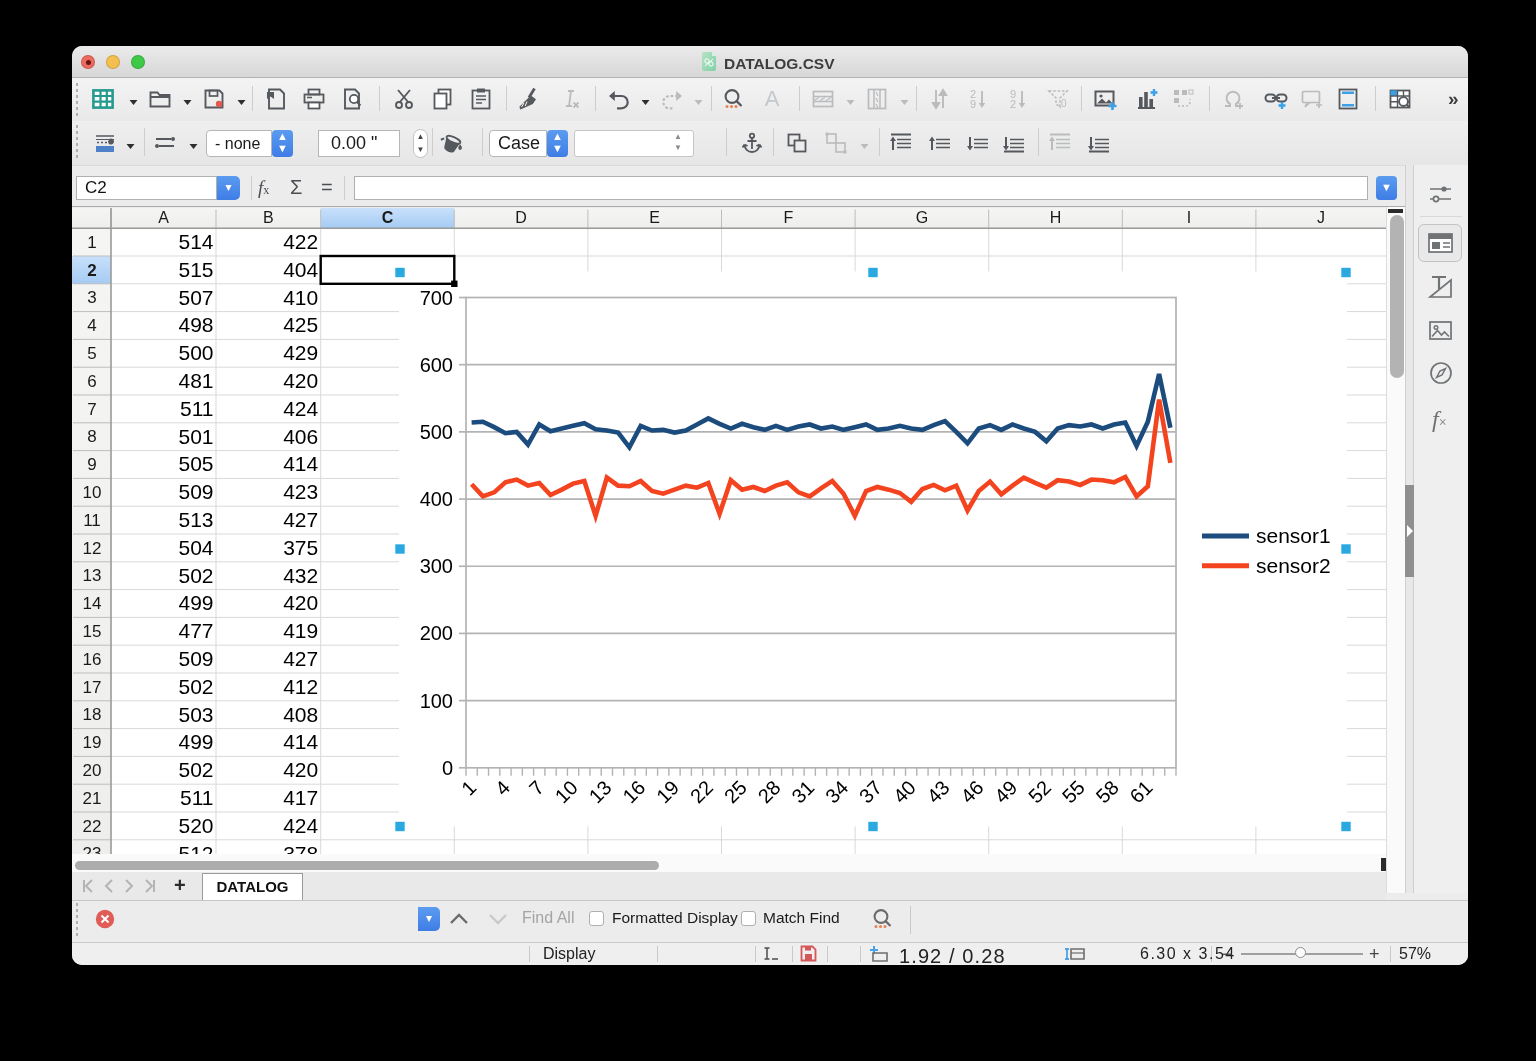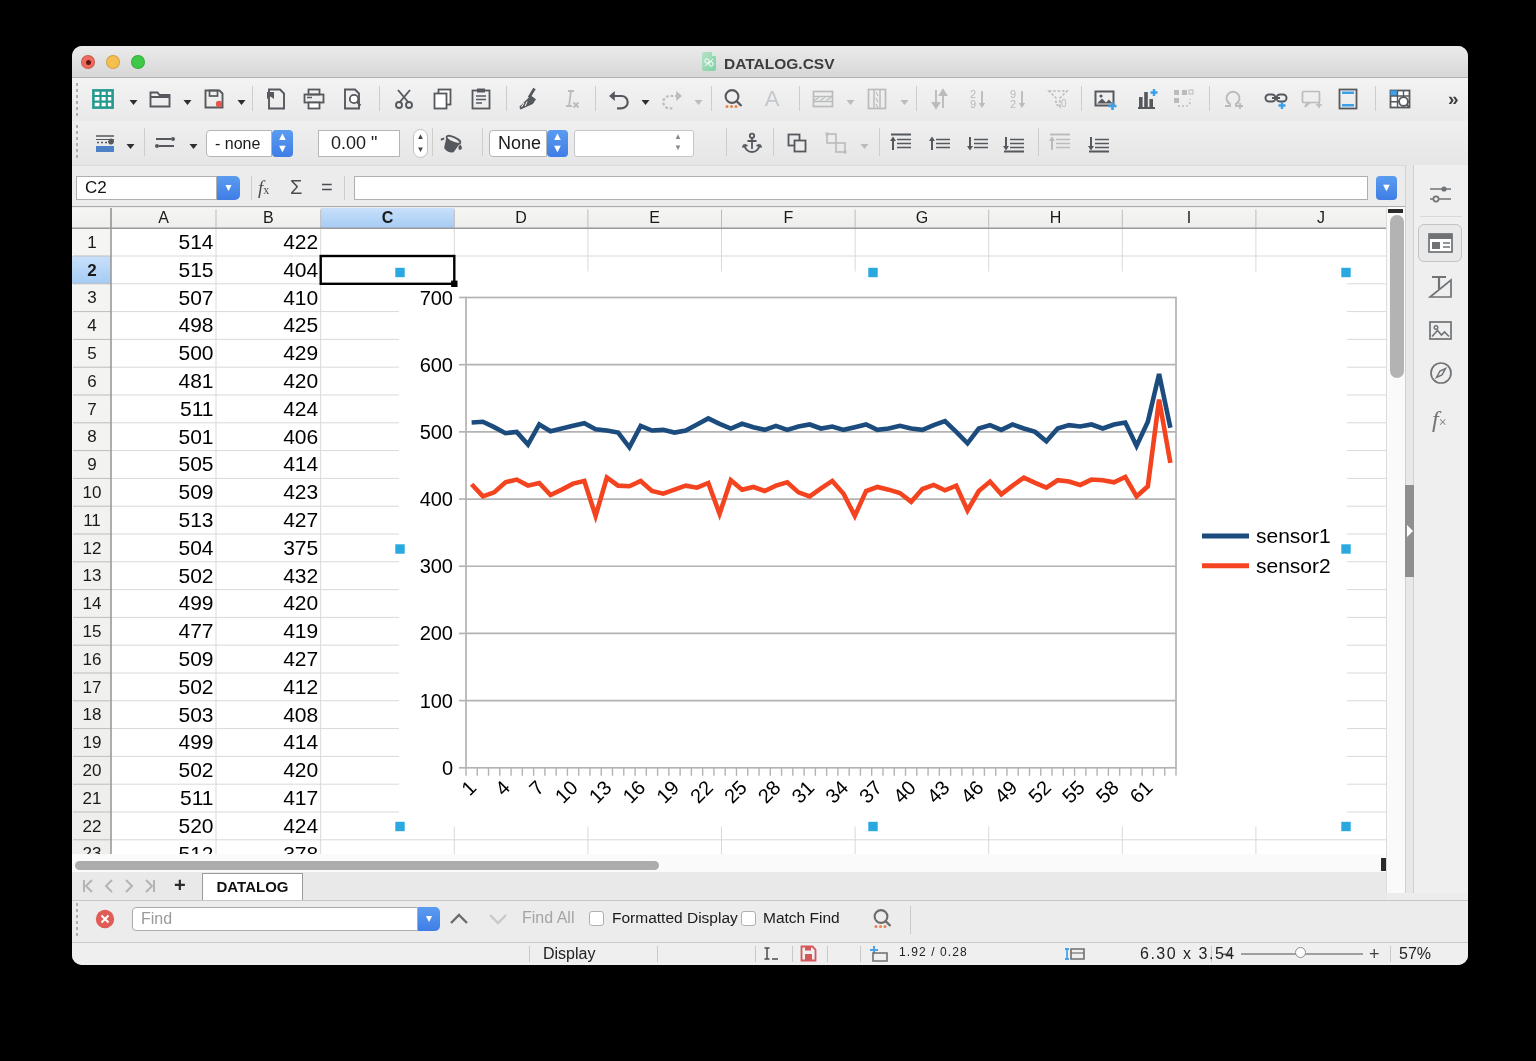--- a/index.html
+++ b/index.html
@@ -268,21 +268,21 @@
 <div style="position:absolute;left:360px;top:82px;width:1px;height:28px;background:#cdcdcd"></div>
 <svg style="position:absolute;left:367.0px;top:83.5px" width="26" height="26" viewBox="0 0 26 26">
       <g transform="rotate(24 13 13)">
         <path d="M5.5,9.5 h15 l-2,10 a5.5,3 0 0 1 -11,0 z" fill="#55595e"></path>
         <ellipse cx="13" cy="9.5" rx="7.5" ry="2.6" fill="#ececec" stroke="#55595e" stroke-width="1.8"></ellipse>
         <path d="M4,12 l-2.5,2.5" stroke="#55595e" stroke-width="2"></path>
       </g>
       <path d="M21.5,14.5 q2.5,3.5 0.6,5 q-2,1.2 -2.8,-1.2 q-0.6,-2 2.2,-3.8 z" fill="#55595e"></path>
     </svg>
 <div style="position:absolute;left:410px;top:82px;width:1px;height:28px;background:#cdcdcd"></div>
-<div style="position:absolute;left:417px;top:83.5px;width:58px;height:27px;background:#fff;border:1px solid #b6b6b6;border-radius:4px 0 0 4px;font-size:18px;color:#1a1a1a;line-height:25px;padding-left:8px">None</div>
+<div style="position:absolute;left:417px;top:83.5px;width:58px;height:27px;background:#fff;border:1px solid #b6b6b6;border-radius:4px 0 0 4px;font-size:18px;color:#1a1a1a;line-height:25px;padding-left:8px">Case</div>
 <div style="position:absolute;left:475px;top:83.5px;width:21px;height:27px;background:linear-gradient(#5b9cf0,#3f7de6);border-radius:4px;color:#fff;text-align:center;font-size:11px;line-height:12px">▲<br>▼</div>
 <div style="position:absolute;left:502px;top:83.5px;width:120px;height:27px;background:#fff;border:1px solid #c6c6c6;border-radius:3px"></div>
 <div style="position:absolute;left:599px;top:85px;width:14px;height:24px;color:#8a8a8a;text-align:center;font-size:8px;line-height:11px">▲<br>▼</div>
 <div style="position:absolute;left:654px;top:82px;width:1px;height:28px;background:#cdcdcd"></div>
 <svg style="position:absolute;left:667.0px;top:83.5px" width="26" height="26" viewBox="0 0 26 26">
       <circle cx="13" cy="5.8" r="2.2" fill="none" stroke="#55595e" stroke-width="1.8"></circle>
       <line x1="13" y1="8" x2="13" y2="19" stroke="#55595e" stroke-width="1.8"></line>
       <line x1="8.5" y1="11" x2="17.5" y2="11" stroke="#55595e" stroke-width="1.8"></line>
       <path d="M5.5,14.5 a7.5,7.5 0 0 0 15,0 m-15,0 l-2,3 m2,-3 l3,1.5 m12,-1.5 l2,3 m-2,-3 l-3,1.5" fill="none" stroke="#55595e" stroke-width="1.8"></path>
     </svg>
@@ -676,21 +676,20 @@
       <div style="position:absolute;left:0;top:6px;width:2.5px;height:2.5px;background:#b0b0b0"></div>
       <div style="position:absolute;left:0;top:12px;width:2.5px;height:2.5px;background:#b0b0b0"></div>
       <div style="position:absolute;left:0;top:18px;width:2.5px;height:2.5px;background:#b0b0b0"></div>
       <div style="position:absolute;left:0;top:24px;width:2.5px;height:2.5px;background:#b0b0b0"></div>
       <div style="position:absolute;left:0;top:30px;width:2.5px;height:2.5px;background:#b0b0b0"></div>
     </div>
 <svg style="position:absolute;left:23px;top:863px" width="20" height="20" viewBox="0 0 20 20">
       <circle cx="10" cy="10" r="9.2" fill="#e05c57"></circle>
       <path d="M6.5,6.5 l7,7 M13.5,6.5 l-7,7" stroke="#fff" stroke-width="2"></path>
     </svg>
-<div style="position:absolute;left:60px;top:861px;width:286px;height:24px;background:#fff;border:1px solid #ababab;border-radius:4px 0 0 4px;font-size:16px;color:#9b9b9b;line-height:22px;padding-left:8px">Find</div>
 <div style="position:absolute;left:346px;top:861px;width:22px;height:24px;background:linear-gradient(#5b9cf0,#3f7de6);border-radius:0 5px 5px 0;color:#fff;text-align:center;font-size:12px;line-height:23px">▾</div>
 <svg style="position:absolute;left:376px;top:865px" width="22" height="16" viewBox="0 0 22 16">
       <path d="M3,12 L11,4 L19,12" fill="none" stroke="#6b6b6b" stroke-width="2.4"></path>
     </svg>
 <svg style="position:absolute;left:415px;top:865px" width="22" height="16" viewBox="0 0 22 16">
       <path d="M3,4 L11,12 L19,4" fill="none" stroke="#c9c9c9" stroke-width="2.4"></path>
     </svg>
 <div style="position:absolute;left:450px;top:863px;font-size:16px;color:#a4a4a4">Find All</div>
 <div style="position:absolute;left:517px;top:865px;width:15px;height:15px;background:#fff;border:1px solid #b0b0b0;border-radius:3px"></div>
 <div style="position:absolute;left:540px;top:863px;font-size:15.5px;color:#1a1a1a">Formatted Display</div>
@@ -724,21 +723,21 @@
     </svg>
 <svg style="position:absolute;left:728px;top:899px" width="17" height="17" viewBox="0 0 17 17">
       <path d="M1.5,1.5 h11 l3,3 v11 h-14 z" fill="none" stroke="#d4575a" stroke-width="1.8"></path>
       <rect x="5" y="9" width="7" height="6" fill="#d4575a"></rect>
       <rect x="5" y="1.5" width="6" height="4" fill="#d4575a"></rect>
     </svg>
 <svg style="position:absolute;left:797px;top:899px" width="20" height="17" viewBox="0 0 20 17">
       <path d="M5,1 v8 M1,5 h8" stroke="#4aa3e8" stroke-width="2"></path>
       <path d="M4,8 h14 v8 h-14 z" fill="none" stroke="#6f6f6f" stroke-width="1.6"></path>
     </svg>
-<div style="position:absolute;left:827px;top:898.5px;font-size:12px;letter-spacing:1.1px;color:#222">1.92 / 0.28</div>
+<div style="position:absolute;left:827px;top:898.5px;font-size:20px;letter-spacing:1.1px;color:#222">1.92 / 0.28</div>
 <svg style="position:absolute;left:992px;top:899px" width="22" height="17" viewBox="0 0 22 17">
       <path d="M3,4 v10 M1,4 h4 M1,14 h4" stroke="#4aa3e8" stroke-width="1.8"></path>
       <path d="M7,4 h13 v10 h-13 z" fill="none" stroke="#6f6f6f" stroke-width="1.6"></path>
       <path d="M7,8 h13" stroke="#6f6f6f" stroke-width="1.2"></path>
     </svg>
 <div style="position:absolute;left:1068px;top:898.5px;font-size:16px;letter-spacing:1.5px;color:#222">6.30 x 3.54</div>
 <div style="position:absolute;left:1150px;top:898px;font-size:18px;color:#444">−</div>
 <div style="position:absolute;left:1169px;top:906.5px;width:122px;height:2px;background:#9f9f9f"></div>
 <div style="position:absolute;left:1223px;top:901px;width:11px;height:11px;border-radius:50%;background:#fdfdfd;border:1.5px solid #8e8e8e"></div>
 <div style="position:absolute;left:1297px;top:898px;font-size:18px;color:#444">+</div>

